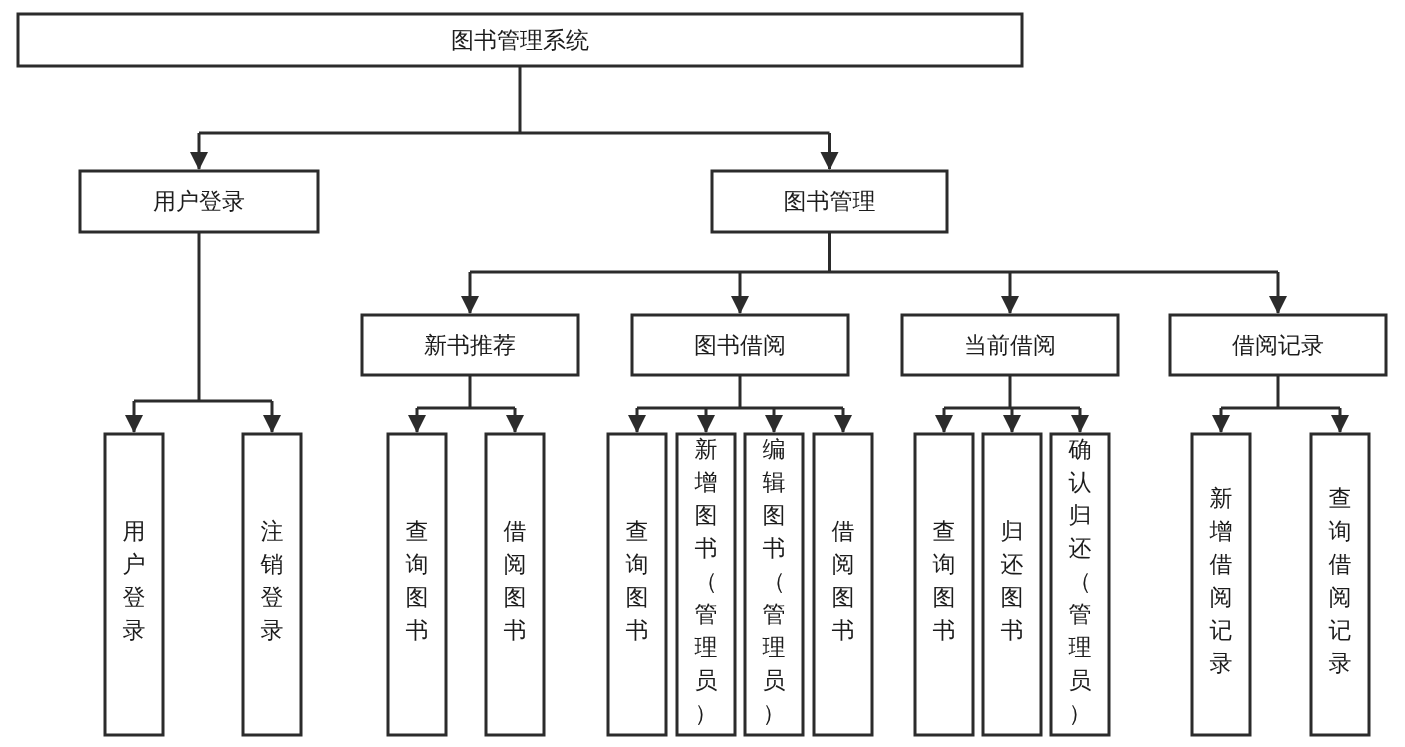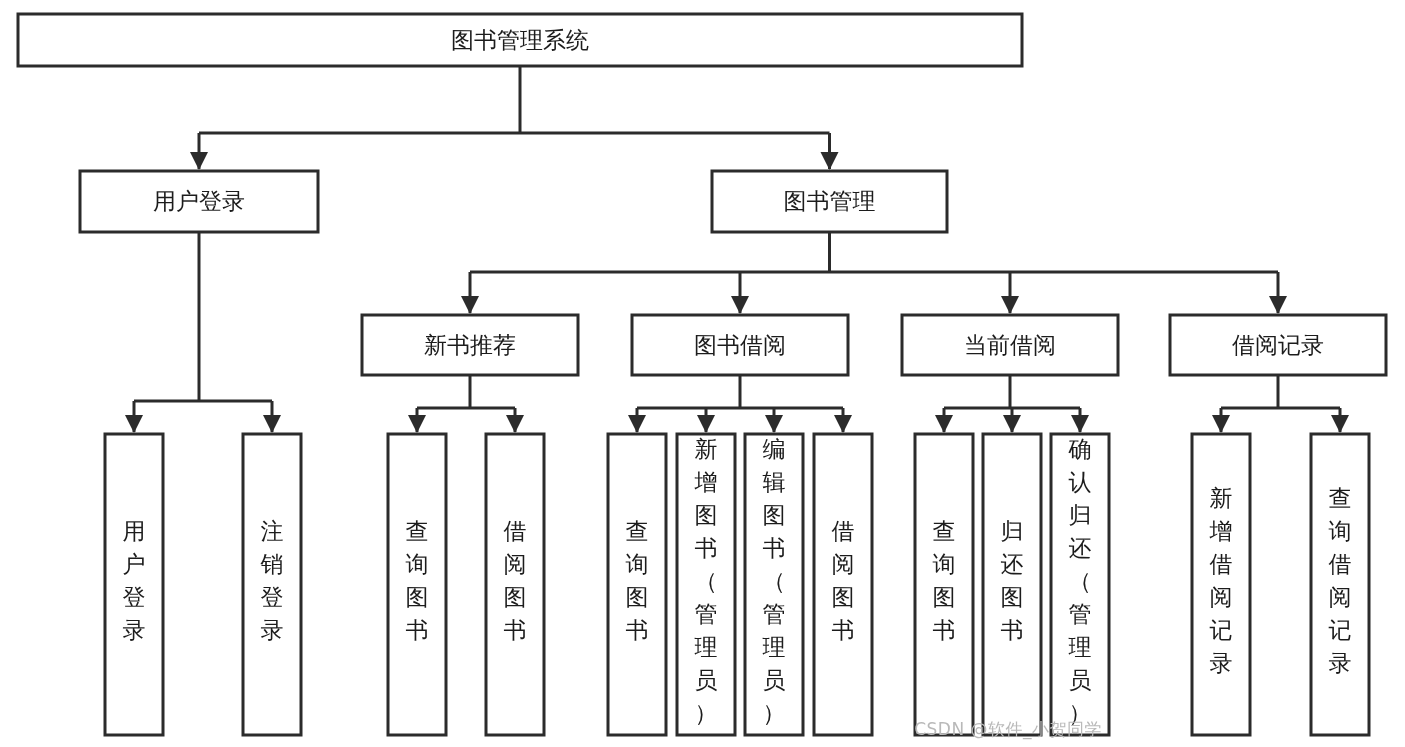--- a/index.html
+++ b/index.html
@@ -218,14 +218,13 @@
           <rect x="1192" y="434" width="58" height="301" class="node-box"></rect>
           <text x="1221" y="506" class="node-label-vertical"><tspan x="1221" dy="0">新</tspan><tspan x="1221" dy="33">增</tspan><tspan x="1221" dy="33">借</tspan><tspan x="1221" dy="33">阅</tspan><tspan x="1221" dy="33">记</tspan><tspan x="1221" dy="33">录</tspan></text>
         </g>
         <g>
           <rect x="1311" y="434" width="58" height="301" class="node-box"></rect>
           <text x="1340" y="506" class="node-label-vertical"><tspan x="1340" dy="0">查</tspan><tspan x="1340" dy="33">询</tspan><tspan x="1340" dy="33">借</tspan><tspan x="1340" dy="33">阅</tspan><tspan x="1340" dy="33">记</tspan><tspan x="1340" dy="33">录</tspan></text>
         </g>
       </g>
   </svg>
 
-  <div class="watermark-text">CSDN @软件_小贺同学</div>
 </div>
 
 </body></html>

